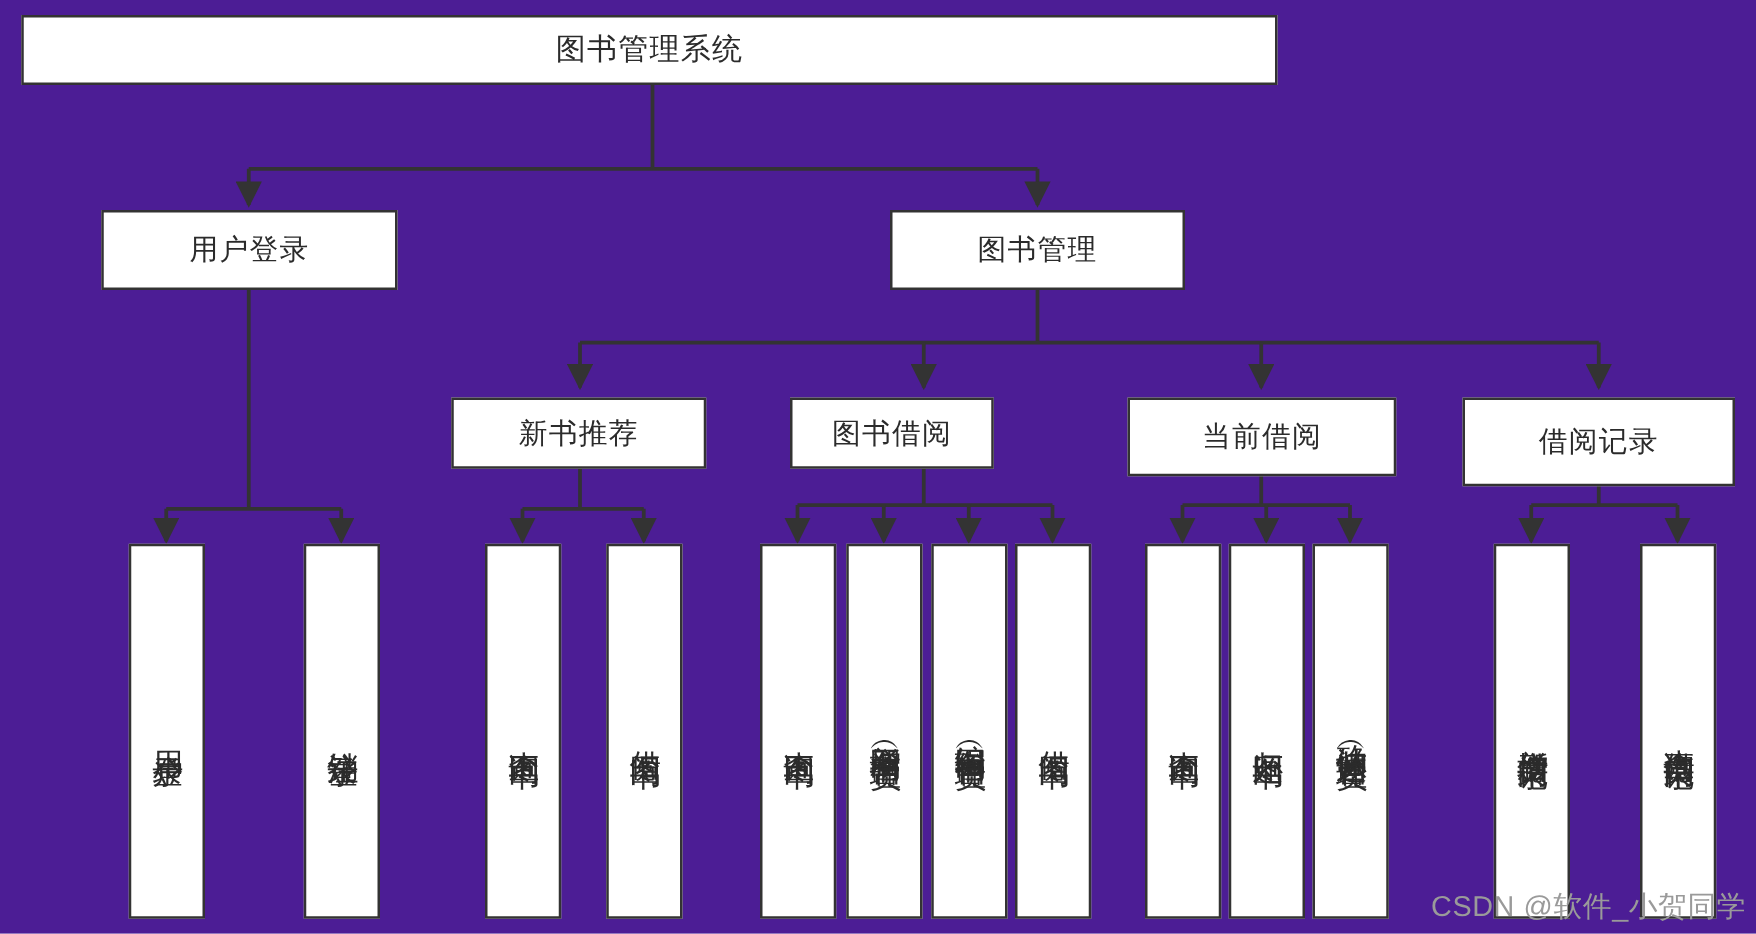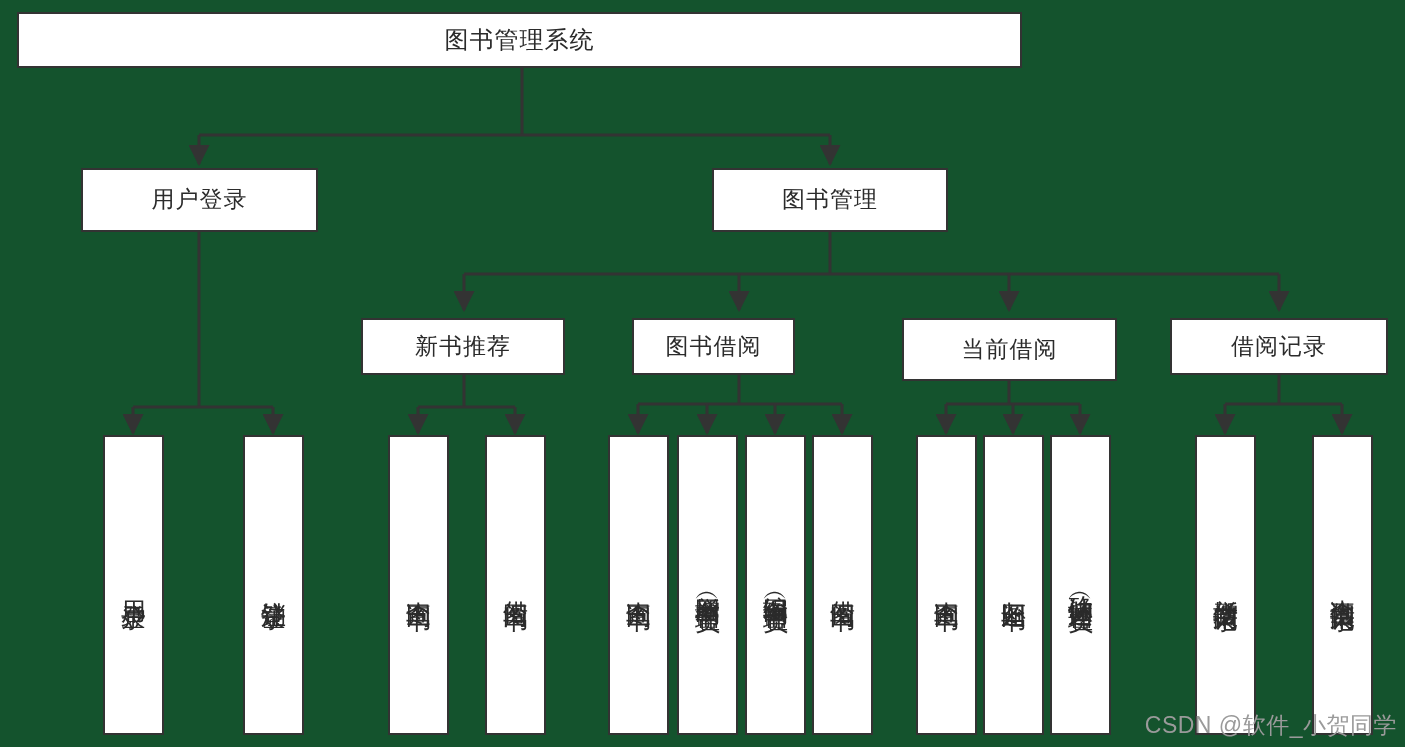--- a/index.html
+++ b/index.html
@@ -7,21 +7,21 @@
     padding: 0;
     background: #ffffff;
   }
   body {
     font-family: "Liberation Sans", "DejaVu Sans", sans-serif;
   }
   #canvas {
     position: relative;
     width: 1405px;
     height: 747px;
-    background: #14532d;
+    background: #4c1d95;
     overflow: hidden;
   }
   #wires {
     position: absolute;
     left: 0;
     top: 0;
     width: 1405px;
     height: 747px;
     pointer-events: none;
   }
@@ -142,21 +142,21 @@
 
   <div class="node horiz" style="left:361px; top:318px; width:204px; height:57px;">
     <span>新书推荐</span>
   </div>
   <div class="node horiz" style="left:632px; top:318px; width:163px; height:57px;">
     <span>图书借阅</span>
   </div>
   <div class="node horiz" style="left:902px; top:318px; width:215px; height:63px;">
     <span>当前借阅</span>
   </div>
-  <div class="node horiz" style="left:1170px; top:318px; width:218px; height:57px;">
+  <div class="node horiz" style="left:1170px; top:318px; width:218px; height:71px;">
     <span>借阅记录</span>
   </div>
 
   <div class="node vert" style="left:103px; top:435px; width:61px; height:300px;">
     <span class="vlabel">用户登录</span>
   </div>
   <div class="node vert" style="left:243px; top:435px; width:61px; height:300px;">
     <span class="vlabel">注销登录</span>
   </div>
 

